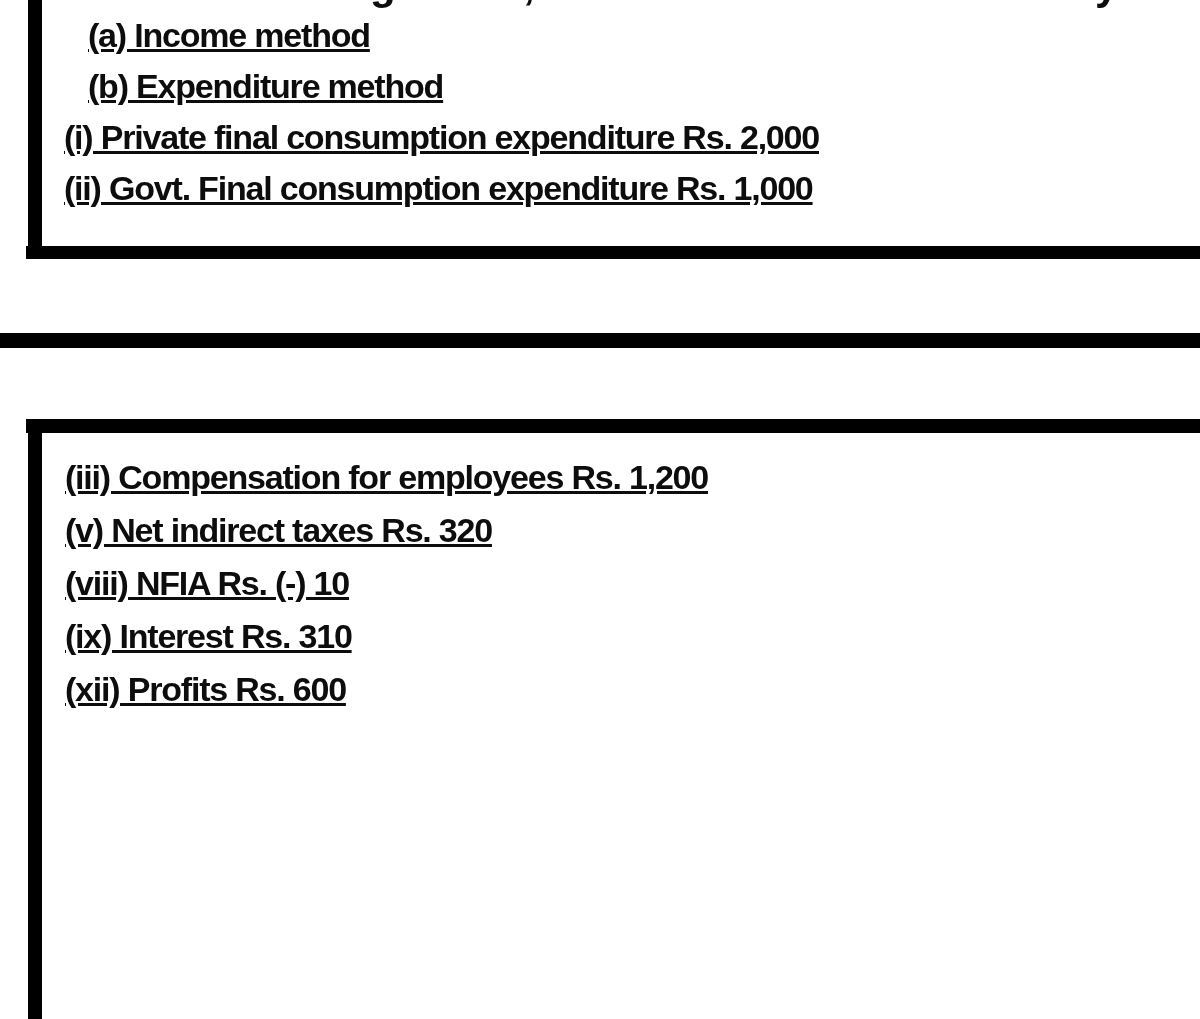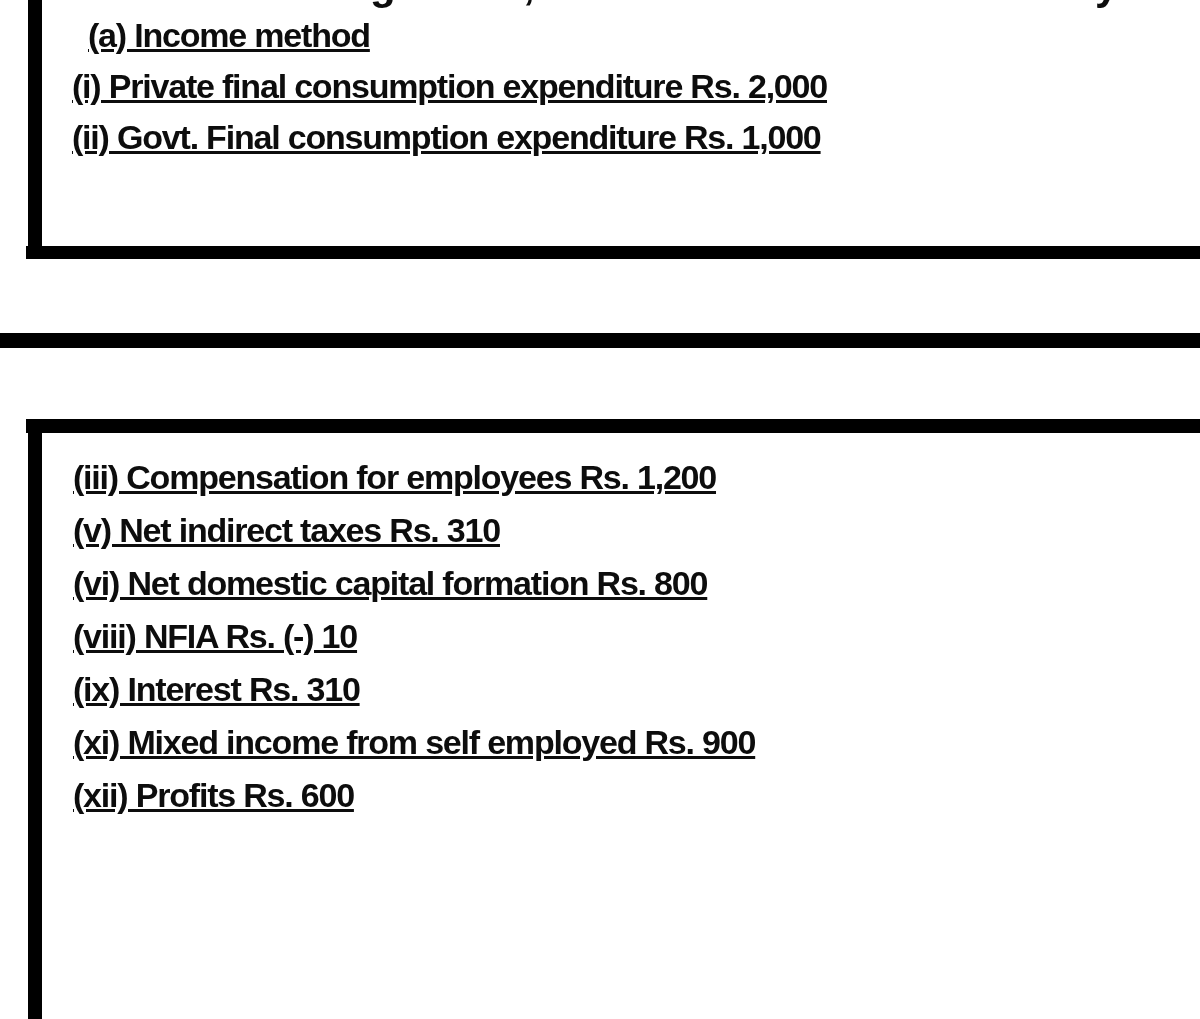--- a/index.html
+++ b/index.html
@@ -16,24 +16,24 @@
   }
   .bar { position: absolute; background: #000000; }
   .box1-left   { left: 28px; top: 0;     width: 14px;   height: 259px; }
   .box1-bottom { left: 26px; top: 246px; width: 1174px; height: 13px; }
   .separator   { left: 0;    top: 333px; width: 1200px; height: 15px; }
   .box2-top    { left: 26px; top: 419px; width: 1174px; height: 14px; }
   .box2-left   { left: 28px; top: 419px; width: 14px;   height: 600px; }
 
   .text-block { position: absolute; font-size: 34px; white-space: nowrap; text-decoration: underline; }
   .box1-text { left: 42px; top: 10px; }
-  .box1-text .line { height: 51px; line-height: 51px; padding-left: 30px; }
+  .box1-text .line { height: 51px; line-height: 51px; padding-left: 22px; }
   .box1-text .line.indent { padding-left: 46px; }
   .box2-text { left: 42px; top: 451px; }
-  .box2-text .line { height: 53px; line-height: 53px; padding-left: 31px; }
+  .box2-text .line { height: 53px; line-height: 53px; padding-left: 23px; }
 
   
   .top-strip {
     position: absolute; left: 0; top: 0; width: 1200px; height: 14px;
     overflow: hidden;
   }
   .frag {
     position: absolute; top: -41px;
     font-size: 42px; line-height: 51px;
   }
@@ -53,27 +53,26 @@
   </div>
 
   <div class="bar box1-left"></div>
   <div class="bar box1-bottom"></div>
   <div class="bar separator"></div>
   <div class="bar box2-top"></div>
   <div class="bar box2-left"></div>
 
   <div class="text-block box1-text">
     <div class="line indent">(a) Income method</div>
+    <div class="line indent">(b) Expenditure method</div>
     <div class="line">(i) Private final consumption expenditure Rs. 2,000</div>
     <div class="line">(ii) Govt. Final consumption expenditure Rs. 1,000</div>
   </div>
 
   <div class="text-block box2-text">
     <div class="line">(iii) Compensation for employees Rs. 1,200</div>
-    <div class="line">(v) Net indirect taxes Rs. 310</div>
-    <div class="line">(vi) Net domestic capital formation Rs. 800</div>
+    <div class="line">(v) Net indirect taxes Rs. 320</div>
     <div class="line">(viii) NFIA Rs. (-) 10</div>
     <div class="line">(ix) Interest Rs. 310</div>
-    <div class="line">(xi) Mixed income from self employed Rs. 900</div>
     <div class="line">(xii) Profits Rs. 600</div>
   </div>
 
 </div>
 
 </body></html>

